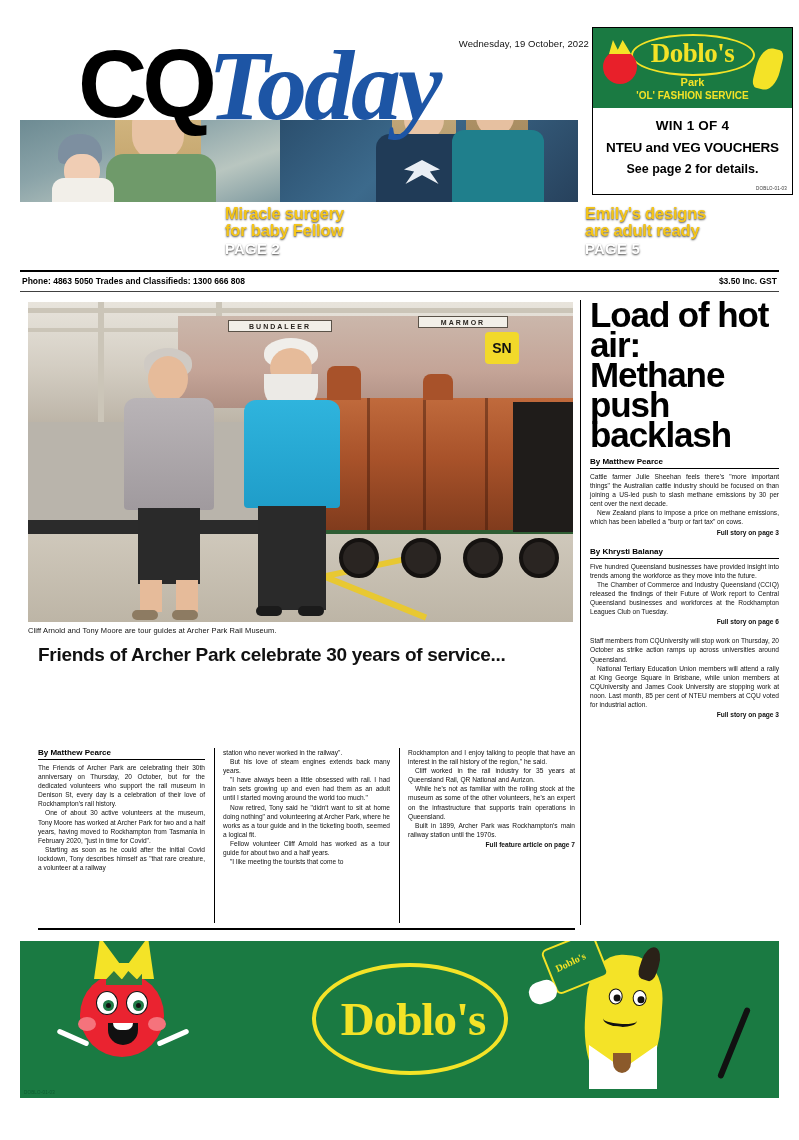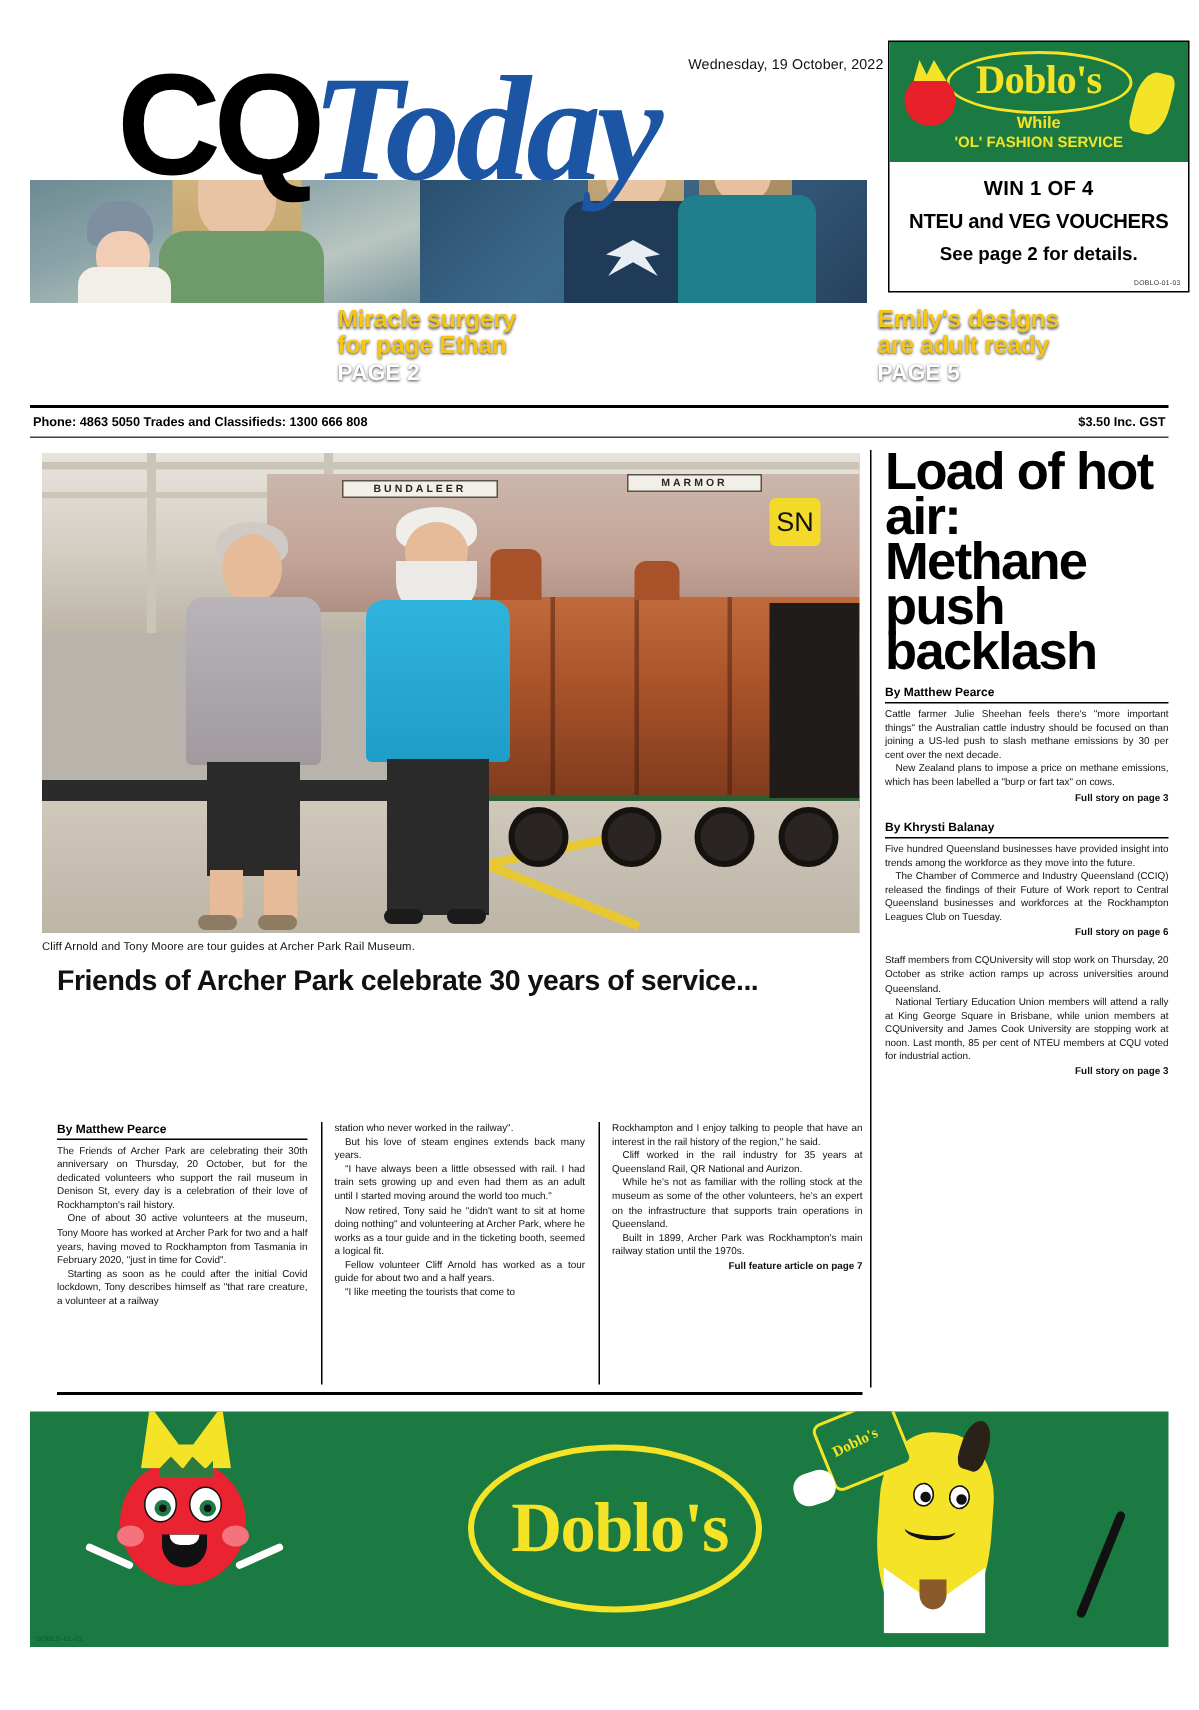--- a/index.html
+++ b/index.html
@@ -182,23 +182,23 @@
   .lp-wall {
     position: absolute; left: 150px; top: 14px; width: 395px; height: 92px;
     background: linear-gradient(180deg,#cbb7ab 0%,#c4a497 60%,#b09084 100%);
   }
   .lp-sign {
     position: absolute; background: #f2efe8; border: 1px solid #5a5248;
     font-size: 7px; font-weight: bold; letter-spacing: 2px; color: #2a2520;
     text-align: center; line-height: 11px; height: 12px;
   }
   .lp-sn {
-    position: absolute; right: 26px; top: 30px; width: 34px; height: 32px;
+    position: absolute; right: 54px; top: 30px; width: 34px; height: 32px;
     background: #f2d92a; border-radius: 4px; color: #111;
-    font-weight: normal; font-size: 18px; text-align: center; line-height: 32px;
+    font-weight: bold; font-size: 14px; text-align: center; line-height: 32px;
   }
   .lp-loco {
     position: absolute; right: 0; top: 96px; width: 300px; height: 136px;
     background: linear-gradient(180deg,#c06a3c 0%,#a8522a 45%,#7e3a1c 100%);
     border-radius: 10px 0 0 10px;
   }
   .lp-loco-band {
     position: absolute; top: 0; width: 3px; height: 100%; background: rgba(60,22,8,.45);
   }
   .lp-dome {
@@ -422,35 +422,35 @@
     </div>
 
     <div class="mast-logo">
       <span class="cq">CQ</span><span class="today">Today</span>
     </div>
 
     <div class="mast-date">Wednesday, 19 October, 2022</div>
 
     <div class="teaser" id="teaser-1">
       <span class="t-line">Miracle surgery</span>
-      <span class="t-line">for page Ethan</span>
+      <span class="t-line">for baby Fellow</span>
       <span class="t-page">PAGE 2</span>
     </div>
     <div class="teaser" id="teaser-2">
       <span class="t-line">Emily's designs</span>
       <span class="t-line">are adult ready</span>
       <span class="t-page">PAGE 5</span>
     </div>
   </div>
 
   <div class="mast-ad">
     <div class="mast-ad-green">
       <div class="oval"></div>
       <div class="dob">Doblo's</div>
-      <div class="local">While</div>
+      <div class="local">Park</div>
       <div class="fashion">'OL' FASHION SERVICE</div>
       <div class="tomato"></div>
       <div class="banana"></div>
     </div>
     <div class="mast-ad-white">
       <div class="l1">WIN 1 OF 4</div>
       <div class="l2">NTEU and VEG VOUCHERS</div>
       <div class="l3">See page 2 for details.</div>
     </div>
     <div class="mast-ad-code">DOBLO-01-03</div>

